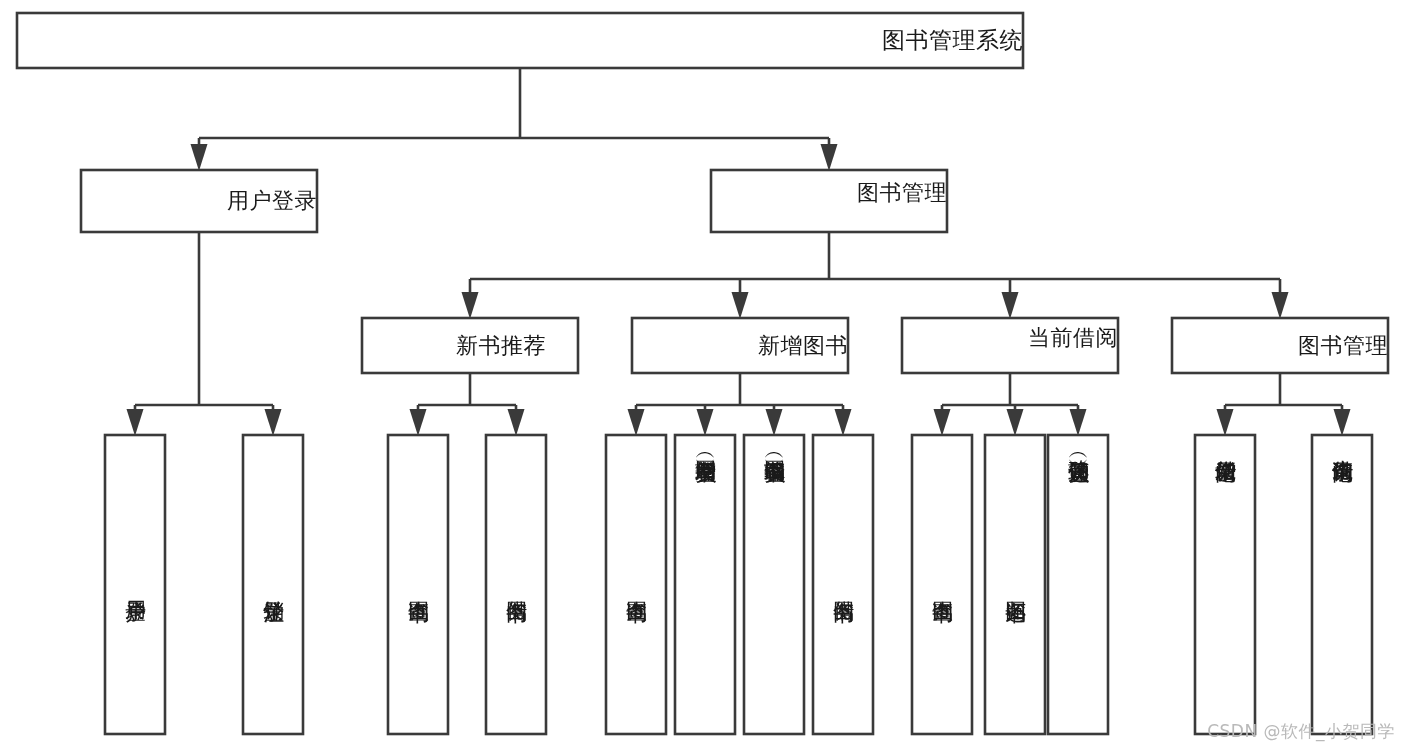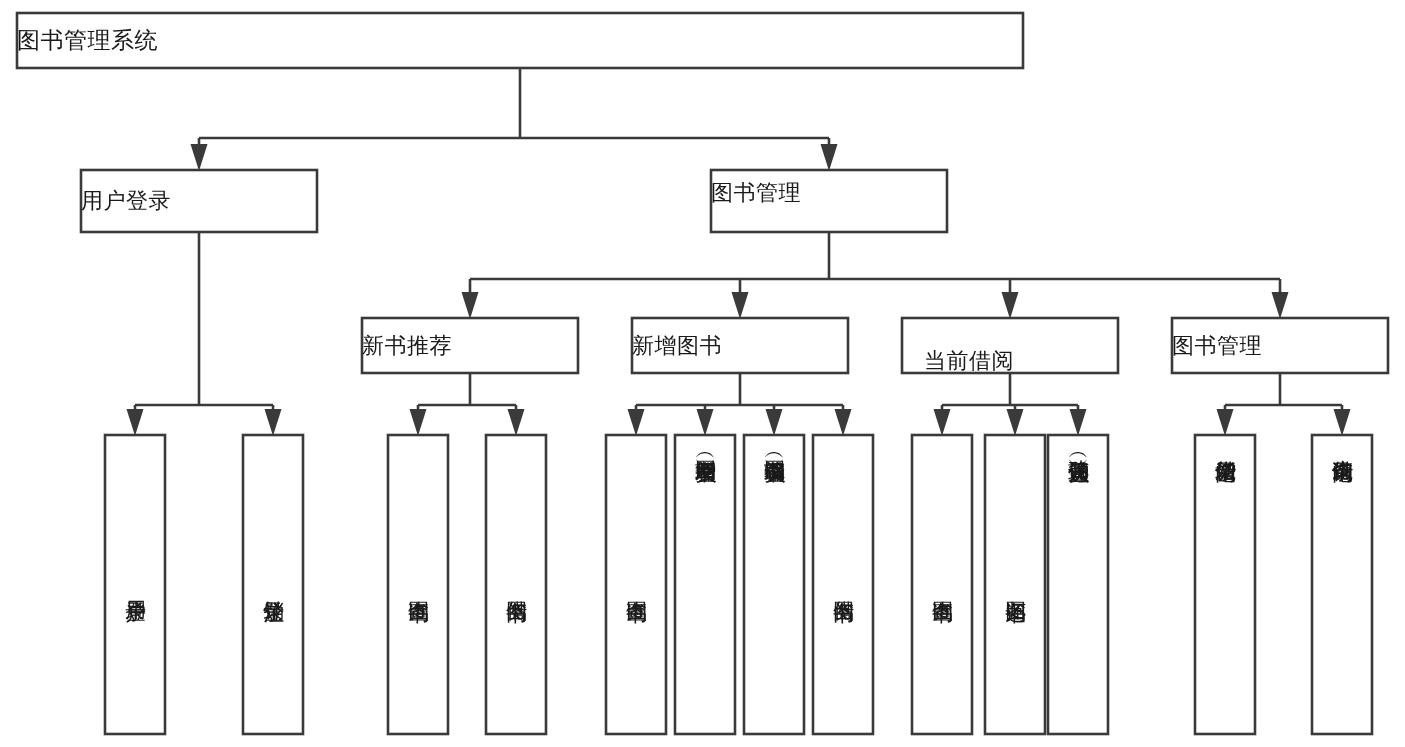--- a/index.html
+++ b/index.html
@@ -70,21 +70,21 @@
     color: #1a1a1a;
     writing-mode: vertical-rl;
     text-orientation: upright;
     white-space: nowrap;
     letter-spacing: 0.5px;
   }
   .htext-wrap {
     position: absolute;
     display: flex;
     align-items: center;
-    justify-content: flex-start;
+    justify-content: flex-end;
     box-sizing: border-box;
     pointer-events: none;
   }
   .htext {
     font-family: "DejaVu Sans", "Liberation Sans", sans-serif;
     font-size: 22px;
     color: #1a1a1a;
     white-space: nowrap;
     letter-spacing: 0.5px;
   }
@@ -180,21 +180,21 @@
       </div>
       <div class="htext-wrap" style="left: 711px; top: 170px; width: 236px; height: 46px;">
         <span class="htext">图书管理</span>
       </div>
       <div class="htext-wrap" style="left: 362px; top: 318px; width: 184px; height: 55px;">
         <span class="htext">新书推荐</span>
       </div>
       <div class="htext-wrap" style="left: 632px; top: 318px; width: 216px; height: 55px;">
         <span class="htext">新增图书</span>
       </div>
-      <div class="htext-wrap" style="left: 902px; top: 333px; width: 216px; height: 55px; margin-left: 22px;">
+      <div class="htext-wrap" style="left: 902px; top: 310px; width: 216px; height: 55px;">
         <span class="htext">当前借阅</span>
       </div>
       <div class="htext-wrap" style="left: 1172px; top: 318px; width: 216px; height: 55px;">
         <span class="htext">图书管理</span>
       </div>
       <div class="vtext-wrap" style="left: 105px; top: 435px; width: 60px; height: 299px;">
         <span class="vtext">用户登录</span>
       </div>
       <div class="vtext-wrap" style="left: 243px; top: 435px; width: 60px; height: 299px;">
         <span class="vtext">注销登录</span>
@@ -226,13 +226,14 @@
       <div class="vtext-wrap" style="left: 1048px; top: 435px; width: 60px; height: 299px; justify-content: flex-start; padding-top: 8px;">
         <span class="vtext">确认归还（管理员）</span>
       </div>
       <div class="vtext-wrap" style="left: 1195px; top: 435px; width: 60px; height: 299px; justify-content: flex-start; padding-top: 8px;">
         <span class="vtext">新增借阅记录</span>
       </div>
       <div class="vtext-wrap" style="left: 1312px; top: 435px; width: 60px; height: 299px; justify-content: flex-start; padding-top: 8px;">
         <span class="vtext">查询借阅记录</span>
       </div>
     </div>
+  <div class="watermark-text">CSDN @软件_小贺同学</div>
 </div>
 
 </body></html>

